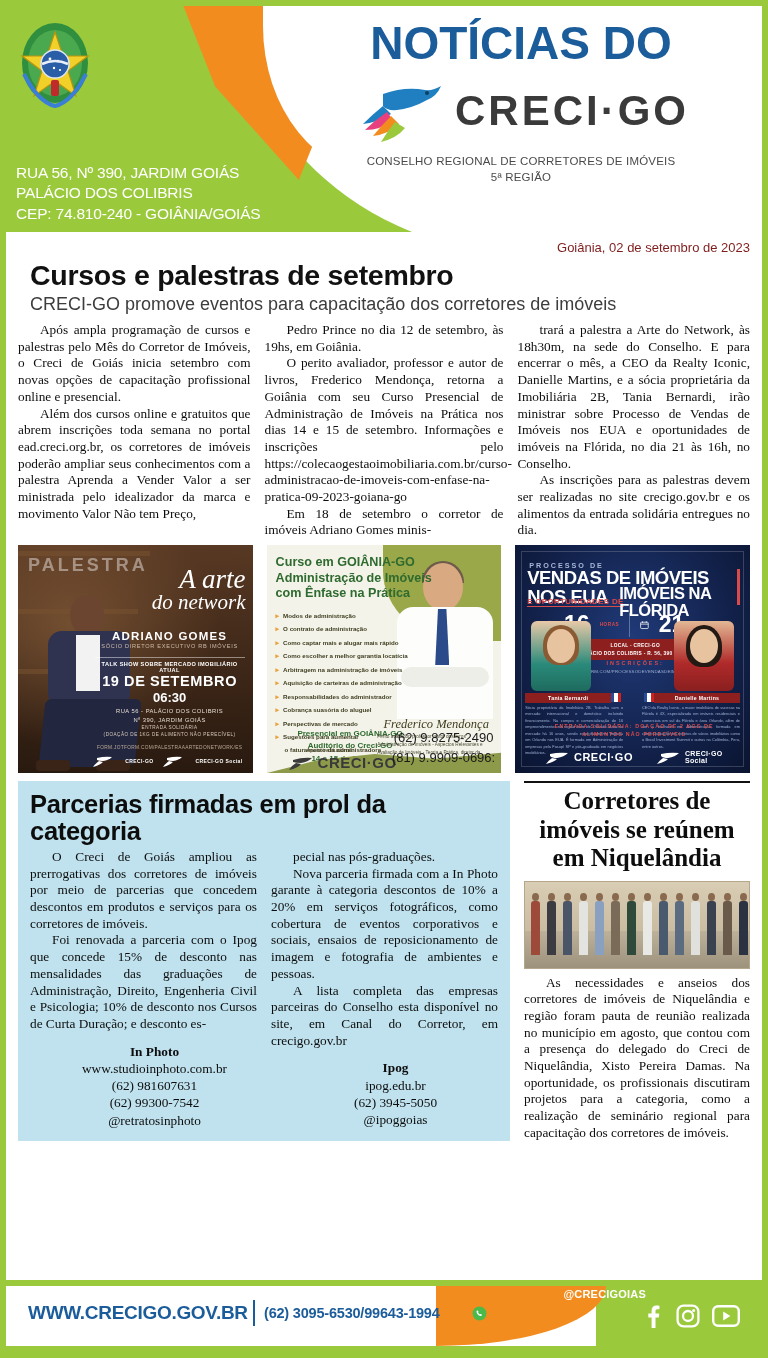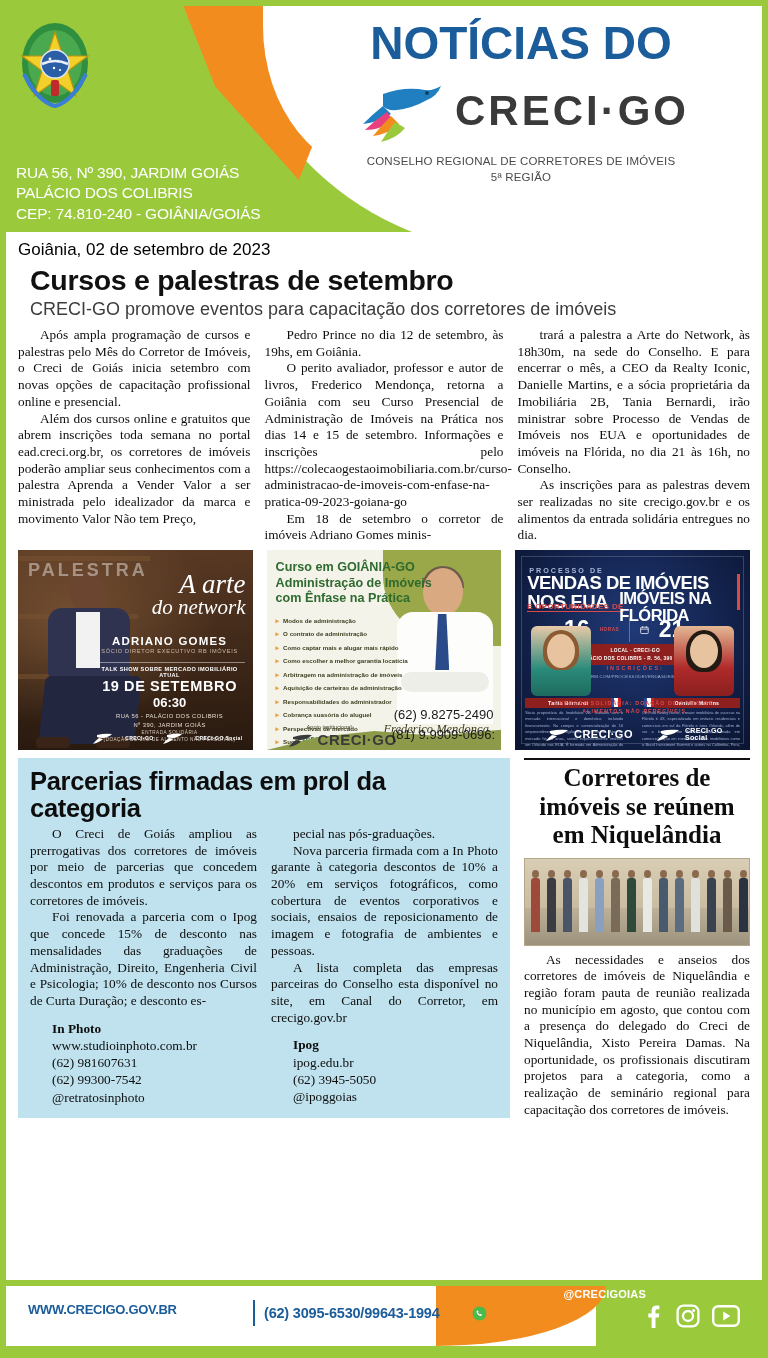--- a/index.html
+++ b/index.html
@@ -97,24 +97,24 @@
     color: #4A4A4A;
     letter-spacing: 0.2px;
     margin-top: 10px;
     line-height: 1.35;
   }
 
   
   .body-wrap { position: relative; padding: 0 12px; }
 
   .dateline {
-    text-align: left;
+    text-align: right;
     font-family: "Liberation Sans", sans-serif;
-    font-size: 17px;
-    color: #000000;
+    font-size: 13px;
+    color: #7f1d1d;
     padding: 8px 0 6px 0;
   }
 
   .headline {
     font-family: "Liberation Sans", sans-serif;
     font-weight: bold;
     font-size: 28.5px;
     color: #111111;
     letter-spacing: -0.3px;
     padding-left: 12px;
@@ -142,21 +142,21 @@
     text-align: justify;
     text-indent: 22px;
     color: #0d0d0d;
     hyphens: none;
   }
 
   
   .posters { display: flex; gap: 14px; margin-top: 6px; }
 
   .poster {
-    width: 239px; height: 200px;
+    width: 239px; height: 228px;
     position: relative;
     overflow: hidden;
   }
 
   
   .p1 { background: linear-gradient(150deg,#5b3a25 0%, #3e2617 45%, #2a1a10 100%); }
   .p1 .chairbg {
     position:absolute; left:0; top:0; width:100%; height:100%;
     background:
       radial-gradient(ellipse at 22% 35%, rgba(150,105,65,.55) 0%, rgba(0,0,0,0) 58%),
@@ -401,20 +401,21 @@
   .blue-col p {
     font-family:"Liberation Serif", serif;
     font-size:13.3px; line-height:1.255; text-align:justify;
     text-indent:22px; color:#0d0d0d;
   }
   .contact {
     margin-top:10px;
     font-family:"Liberation Serif", serif;
     font-size:13.3px; line-height:1.3; color:#0d0d0d;
     padding-left: 22px;
+    text-align: center;
   }
   .contact .nm { font-weight:bold; }
 
   .rightcol { width: 238px; }
   .niq-title {
     font-family:"Liberation Serif", serif; font-weight:bold;
     font-size: 25px; color:#0d0d0d; text-align:center; line-height:1.14;
     border-top: 2px solid #111; padding-top:4px;
   }
   .niq-photo {
@@ -449,21 +450,21 @@
     border-bottom-right-radius: 230px 60px;
   }
   .footer .orange {
     position:absolute; left:430px; top:6px;
     width: 170px; height: 60px; background:#F28C1E;
     border-bottom-right-radius: 170px 60px;
   }
   .footer .url {
     position:absolute; left:22px; top:22px;
     font-family:"Liberation Sans", sans-serif; font-weight:bold;
-    font-size:13px; color:#1B5C9B; letter-spacing:-0.3px;
+    font-size:19px; color:#1B5C9B; letter-spacing:-0.3px;
   }
   .footer .divider { position:absolute; left:247px; top:20px; width:2px; height:26px; background:#1B5C9B; }
   .footer .phone {
     position:absolute; left:258px; top:25px;
     font-family:"Liberation Sans", sans-serif; font-weight:bold;
     font-size:14.5px; color:#1B5C9B; letter-spacing:-0.2px;
   }
   .footer .wa { position:absolute; left:466px; top:26px; width:15px; height:15px; }
   .footer .handle {
     position:absolute; right:116px; top:8px;

